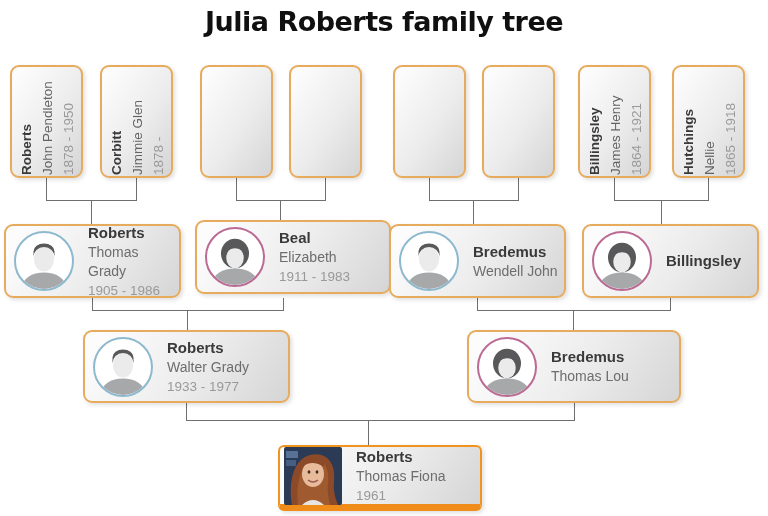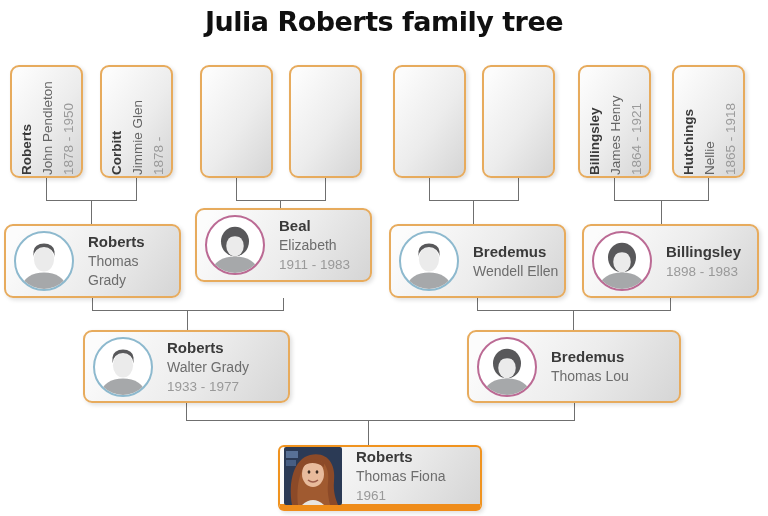--- a/index.html
+++ b/index.html
@@ -141,24 +141,25 @@
     <div class="avatar male">
       <svg viewBox="0 0 64 64">
           <ellipse cx="32" cy="62" rx="25" ry="17" fill="#a6a8aa"></ellipse>
           <ellipse cx="32" cy="30" rx="11.5" ry="14" fill="#ebebeb"></ellipse>
           <path d="M20 28 a12 12 0 0 1 24 0 l0 -7 a12 9 0 0 0 -24 0 z" fill="#58585a"></path>
         </svg>
     </div>
     <div class="txt">
       <div class="surname">Roberts</div>
       <div class="given">Thomas Grady</div>
-    </div>
-  </div>
-
-  <div class="card hcard" style="left:195px;top:208px;width:177px;height:74px">
+      <div class="years">1905 - 1986</div>
+    </div>
+  </div>
+
+  <div class="card hcard" style="left:195px;top:220px;width:196px;height:74px">
     <div class="avatar female">
       <svg viewBox="0 0 64 64">
           <ellipse cx="32" cy="62" rx="26" ry="17" fill="#a6a8aa"></ellipse>
           <ellipse cx="32" cy="28" rx="16" ry="17" fill="#58585a"></ellipse>
           <ellipse cx="32" cy="33" rx="10" ry="12" fill="#ebebeb"></ellipse>
           <path d="M32 16 l-8 8 q8 -4 16 0 z" fill="#58585a"></path>
         </svg>
     </div>
     <div class="txt">
       <div class="surname">Beal</div>
@@ -170,37 +171,36 @@
   <div class="card hcard" style="left:389px;top:224px;width:177px;height:74px">
     <div class="avatar male">
       <svg viewBox="0 0 64 64">
           <ellipse cx="32" cy="62" rx="25" ry="17" fill="#a6a8aa"></ellipse>
           <ellipse cx="32" cy="30" rx="11.5" ry="14" fill="#ebebeb"></ellipse>
           <path d="M20 28 a12 12 0 0 1 24 0 l0 -7 a12 9 0 0 0 -24 0 z" fill="#58585a"></path>
         </svg>
     </div>
     <div class="txt">
       <div class="surname">Bredemus</div>
-      <div class="given">Wendell Ellen</div>
+      <div class="given">Wendell John</div>
       <div class="years"></div>
     </div>
   </div>
 
   <div class="card hcard" style="left:582px;top:224px;width:177px;height:74px">
     <div class="avatar female">
       <svg viewBox="0 0 64 64">
           <ellipse cx="32" cy="62" rx="26" ry="17" fill="#a6a8aa"></ellipse>
           <ellipse cx="32" cy="28" rx="16" ry="17" fill="#58585a"></ellipse>
           <ellipse cx="32" cy="33" rx="10" ry="12" fill="#ebebeb"></ellipse>
           <path d="M32 16 l-8 8 q8 -4 16 0 z" fill="#58585a"></path>
         </svg>
     </div>
     <div class="txt">
       <div class="surname">Billingsley</div>
-      <div class="years">1898 - 1983</div>
     </div>
   </div>
 
   <div class="card hcard" style="left:83px;top:330px;width:207px;height:73px">
     <div class="avatar male">
       <svg viewBox="0 0 64 64">
           <ellipse cx="32" cy="62" rx="25" ry="17" fill="#a6a8aa"></ellipse>
           <ellipse cx="32" cy="30" rx="11.5" ry="14" fill="#ebebeb"></ellipse>
           <path d="M20 28 a12 12 0 0 1 24 0 l0 -7 a12 9 0 0 0 -24 0 z" fill="#58585a"></path>
         </svg>

